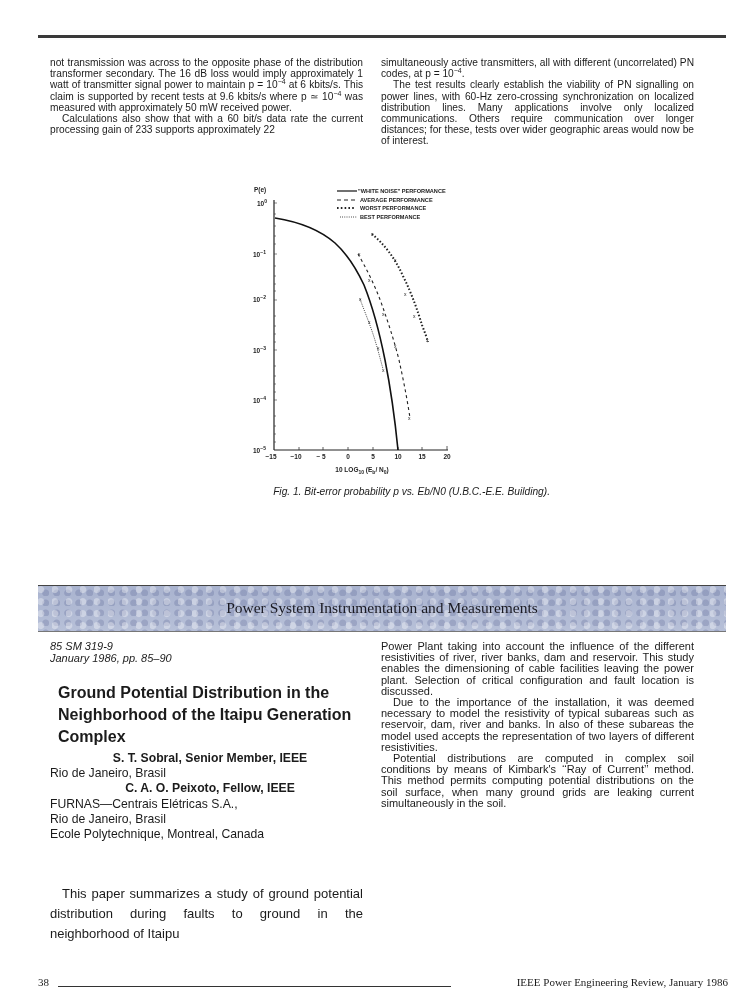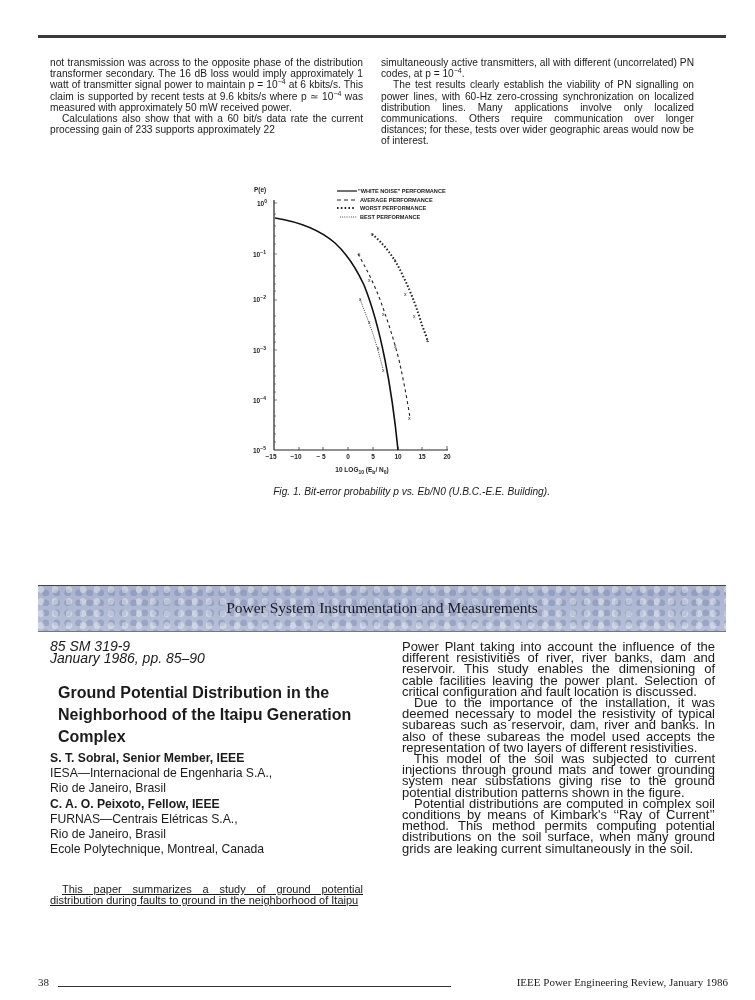--- a/index.html
+++ b/index.html
@@ -14,27 +14,27 @@
   sup{font-size:7px;line-height:0;}
   .fig{position:absolute;left:240px;top:180px;width:240px;height:300px;}
   .caption{position:absolute;left:205px;top:486px;width:345px;text-align:right;font-style:italic;font-size:10.2px;line-height:11px;}
   .banner{position:absolute;left:38px;top:585px;width:688px;height:45px;
     background:
       radial-gradient(circle at 20% 30%, rgba(255,255,255,.35) 0 3px, transparent 4px) 0 0/14px 12px,
       radial-gradient(circle at 70% 70%, rgba(80,90,140,.25) 0 3px, transparent 4px) 0 0/11px 10px,
       linear-gradient(#a9b3cf,#b7c0d8);
     border-top:1px solid #444;border-bottom:1px solid #777;}
   .banner-title{position:absolute;left:0;right:0;top:13px;text-align:center;font-family:"Liberation Serif",serif;font-size:15.5px;color:#1a1a22;}
-  .meta{position:absolute;left:50px;top:641px;font-style:italic;font-size:14px;line-height:11.5px;}
+  .meta{position:absolute;left:50px;top:641px;font-style:italic;font-size:11px;line-height:11.5px;}
   .title{position:absolute;left:58px;top:682px;width:320px;font-weight:bold;font-size:16px;line-height:22px;}
   .authors{position:absolute;left:50px;top:751px;width:320px;font-size:12.2px;line-height:15.2px;}
-  .authors .nm{font-weight:bold;}
-  .abstract{position:absolute;left:50px;top:884px;width:313px;font-size:11px;line-height:11px;text-align:justify;text-decoration:underline;}
+  .authors .nm{font-weight:bold;text-align:center;}
+  .abstract{position:absolute;left:50px;top:884px;width:313px;font-size:13px;line-height:20px;text-align:justify;}
   .abstract p{margin:0;text-indent:12px;}
-  .colR2{position:absolute;left:402px;top:641px;width:313px;font-size:13px;line-height:11.2px;text-align:justify;}
+  .colR2{position:absolute;left:381px;top:641px;width:313px;font-size:11px;line-height:11.2px;text-align:justify;}
   .colR2 p{margin:0;}
   .colR2 p.ind{text-indent:12px;}
   .footer{position:absolute;left:38px;top:976px;width:690px;height:14px;font-family:"Liberation Serif",serif;font-size:11px;}
   .footer .pg{position:absolute;left:0;top:0;}
   .footer .line{position:absolute;left:20px;top:10px;width:393px;height:1px;background:#333;}
   .footer .journal{position:absolute;right:0;top:0;}
   svg text{font-family:"Liberation Sans",sans-serif;}
 </style>
 </head>
 <body>
@@ -163,36 +163,34 @@
 
 <div class="meta">
   <div>85 SM 319-9</div>
   <div>January 1986, pp. 85–90</div>
 </div>
 
 <div class="title">Ground Potential Distribution in the Neighborhood of the Itaipu Generation Complex</div>
 
 <div class="authors">
   <div class="nm">S. T. Sobral, Senior Member, IEEE</div>
-  <div>IESA—Internacional de Engenharia S.A.,</div>
   <div>Rio de Janeiro, Brasil</div>
   <div class="nm">C. A. O. Peixoto, Fellow, IEEE</div>
   <div>FURNAS—Centrais Elétricas S.A.,</div>
   <div>Rio de Janeiro, Brasil</div>
   <div>Ecole Polytechnique, Montreal, Canada</div>
 </div>
 
 <div class="abstract">
   <p>This paper summarizes a study of ground potential distribution during faults to ground in the neighborhood of Itaipu</p>
 </div>
 
 <div class="colR2">
   <p>Power Plant taking into account the influence of the different resistivities of river, river banks, dam and reservoir. This study enables the dimensioning of cable facilities leaving the power plant. Selection of critical configuration and fault location is discussed.</p>
   <p class="ind">Due to the importance of the installation, it was deemed necessary to model the resistivity of typical subareas such as reservoir, dam, river and banks. In also of these subareas the model used accepts the representation of two layers of different resistivities.</p>
-  <p class="ind">This model of the soil was subjected to current injections through ground mats and tower grounding system near substations giving rise to the ground potential distribution patterns shown in the figure.</p>
   <p class="ind">Potential distributions are computed in complex soil conditions by means of Kimbark's ‘‘Ray of Current’’ method. This method permits computing potential distributions on the soil surface, when many ground grids are leaking current simultaneously in the soil.</p>
 </div>
 
 <div class="footer">
   <span class="pg">38</span>
   <span class="line"></span>
   <span class="journal">IEEE Power Engineering Review, January 1986</span>
 </div>
 
 </body></html>

